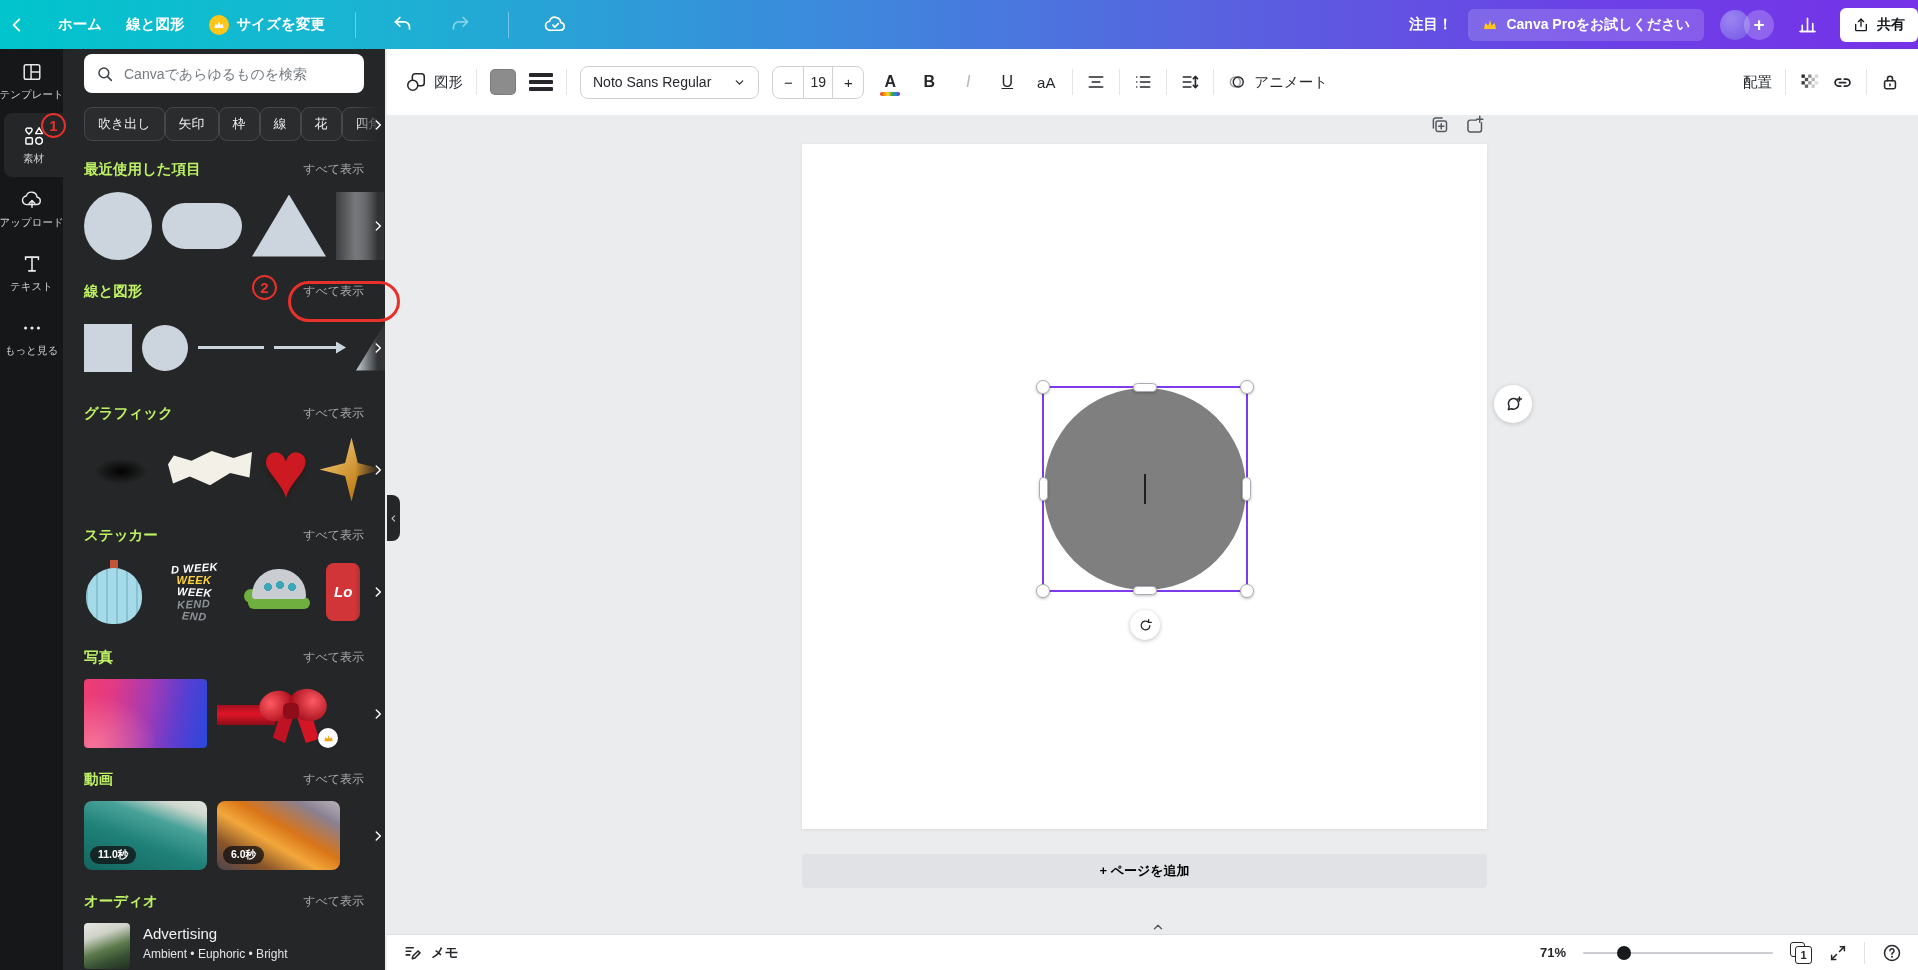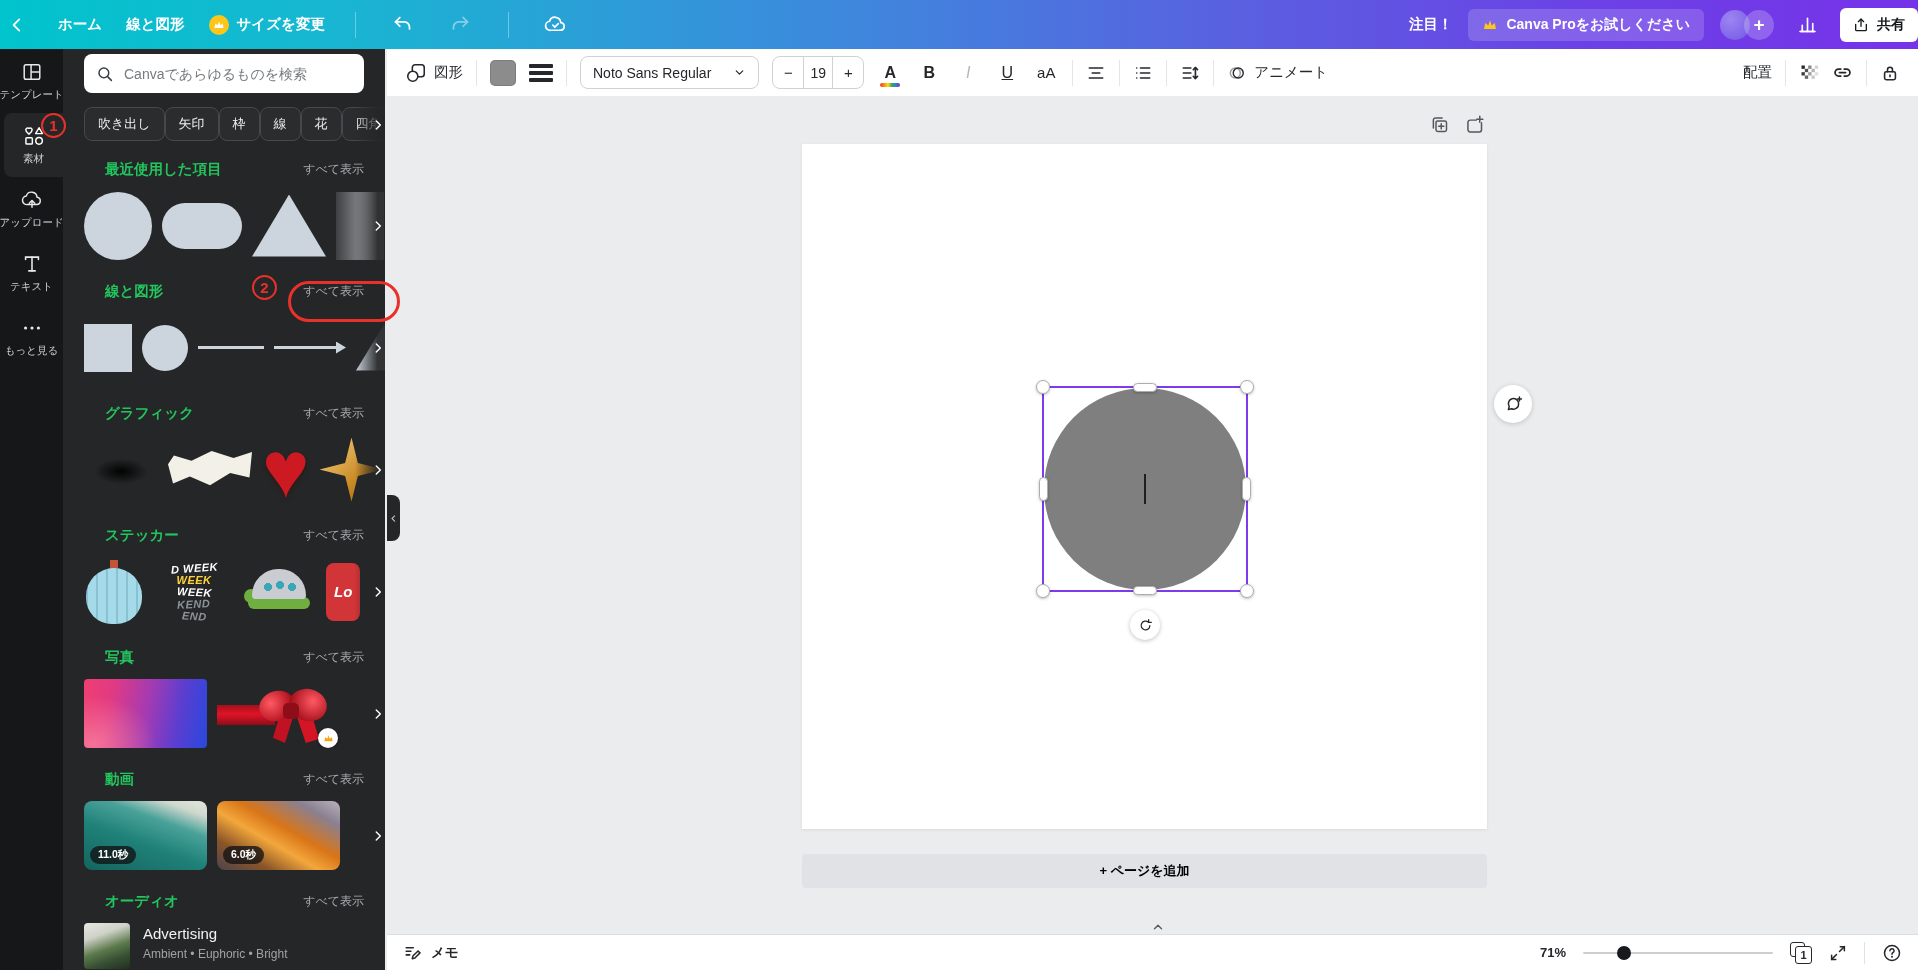--- a/index.html
+++ b/index.html
@@ -34,21 +34,21 @@
 
   
   .panel { position:absolute; left:63px; top:39px; bottom:0; width:322px; background:#252627; z-index:9; overflow:hidden; }
   .search-box { margin:15px 21px 0; height:39px; background:#fff; border-radius:8px; display:flex; align-items:center; gap:10px; padding:0 12px; }
   .search-box input { border:none; outline:none; flex:1; font-size:14px; color:#202428; background:transparent; font-family:inherit; }
   .search-box input::placeholder { color:#767b80; }
   .chips { margin:14px 0 0 21px; display:flex; gap:0; overflow:hidden; position:relative; height:35px; padding-right:26px; }
   .chip { flex:0 0 auto; height:34px; line-height:32px; padding:0 13px; border:1px solid #46484b; background:#2b2c2e; border-radius:8px; font-size:13px; color:#f0f1f2; white-space:nowrap; }
   .sec-head { margin:22px 21px 0; display:flex; align-items:center; justify-content:space-between; }
   .sec-head.first { margin-top:18px; }
-  .sec-title { font-size:14.5px; font-weight:bold; color:#22c55e;margin-left:21px; }
+  .sec-title { font-size:14.5px; font-weight:bold; color:#bef264; }
   .see-all { font-size:12px; color:#a8abae; }
   .thumb-row { margin:12px 0 0 21px; height:69px; display:flex; gap:10px; overflow:hidden; position:relative; align-items:center; }
   .row-fade { position:absolute; right:0; top:0; bottom:0; width:30px; display:flex; align-items:center; justify-content:flex-end;
     background:linear-gradient(90deg,rgba(37,38,39,0),rgba(37,38,39,.92) 75%); }
   .shape { background:#ccd5dd; flex:0 0 auto; }
   .sh-circle68 { width:68px; height:68px; border-radius:50%; }
   .sh-pill { width:80px; height:46px; border-radius:23px; }
   .sh-tri74 { width:74px; height:62px; clip-path:polygon(50% 0,100% 100%,0 100%); }
   .sh-grad { width:48px; height:68px; background:linear-gradient(90deg,#3f3f41,#c9cdd1); }
   .sh-square { width:48px; height:48px; }
@@ -88,25 +88,25 @@
   .ph-bow .tailL { position:absolute; left:56px; top:38px; width:20px; height:26px; background:#c01222; clip-path:polygon(30% 0,100% 0,60% 100%,0 80%); }
   .ph-bow .tailR { position:absolute; left:80px; top:38px; width:22px; height:26px; background:#d31526; clip-path:polygon(0 0,70% 0,100% 85%,40% 100%); }
   .pro-badge { position:absolute; right:2px; bottom:0; width:20px; height:20px; border-radius:50%; background:#fff; display:flex; align-items:center; justify-content:center; box-shadow:0 1px 3px rgba(0,0,0,.4); }
   .vid { width:123px; height:69px; border-radius:8px; position:relative; flex:0 0 auto; overflow:hidden; }
   .vid.beach { background:linear-gradient(200deg,#e3e7de 0%,#cfd8ce 14%,#49a29a 32%,#1f8178 58%,#14655f 100%); }
   .vid.fire { background:linear-gradient(210deg,#b9b3bd 0%,#8a8090 18%,#d97518 42%,#f3a73b 58%,#8a5528 78%,#4c4350 100%); }
   .dur { position:absolute; left:6px; bottom:6px; background:rgba(18,18,20,.78); color:#fff; font-size:10.5px; font-weight:bold; padding:2px 8px; border-radius:9px; }
   .audio-row { margin:12px 21px 0; display:flex; gap:13px; align-items:flex-start; }
   .audio-thumb { width:46px; height:46px; border-radius:4px; flex:0 0 auto; background:linear-gradient(160deg,#e8e8e4 0%,#cfd2c8 28%,#5c7a4c 55%,#374f33 76%,#20301f 100%); }
   .audio-title { font-size:15px; color:#f1f2f3; margin-top:2px; }
-  .audio-tags { font-size:12px; color:#a3a3a3; margin-top:5px; }
+  .audio-tags { font-size:12px; color:#e5e5e5; margin-top:5px; }
   .panel-tab { position:absolute; left:387px; top:495px; width:13px; height:46px; background:#252627; border-radius:0 8px 8px 0; z-index:12; display:flex; align-items:center; justify-content:center; color:#b9bcbf; }
 
   
-  .toolbar { position:absolute; left:387px; top:49px; right:0; height:47px; background:#fff; z-index:8; display:flex; align-items:center; padding:0 18px; gap:13px; color:#25272b;justify-content:flex-end; }
+  .toolbar { position:absolute; left:387px; top:49px; right:0; height:66px; background:#fff; z-index:8; display:flex; align-items:center; padding:0 18px; gap:13px; color:#25272b;justify-content:flex-end; }
   .t-btn { display:flex; align-items:center; gap:7px; font-size:14.5px; color:#25272b; }
   .tdiv { width:1px; height:26px; background:#e4e5e7; flex:0 0 auto; }
   .swatch { width:26px; height:26px; border-radius:5px; background:#8c8c8c; border:1px solid rgba(0,0,0,.12); }
   .weight-icon { display:flex; flex-direction:column; gap:3px; width:24px; }
   .weight-icon i { display:block; height:4px; background:#25272b; border-radius:1px; }
   .font-select { height:33px; border:1px solid #cfd1d4; border-radius:8px; display:flex; align-items:center; gap:22px; padding:0 12px; font-size:14px; color:#25272b; }
   .stepper { height:33px; border:1px solid #cfd1d4; border-radius:8px; display:flex; align-items:stretch; overflow:hidden; }
   .stepper > div { width:30px; display:flex; align-items:center; justify-content:center; font-size:15px; }
   .stepper .val { border-left:1px solid #cfd1d4; border-right:1px solid #cfd1d4; font-size:14px; }
   .fmt { font-size:16px; width:26px; text-align:center; }

